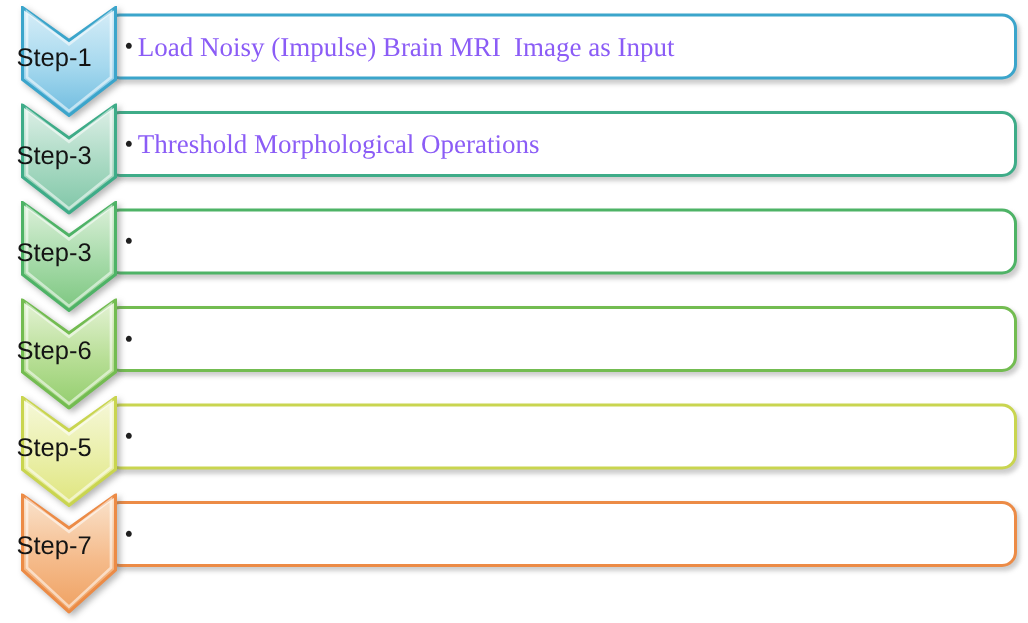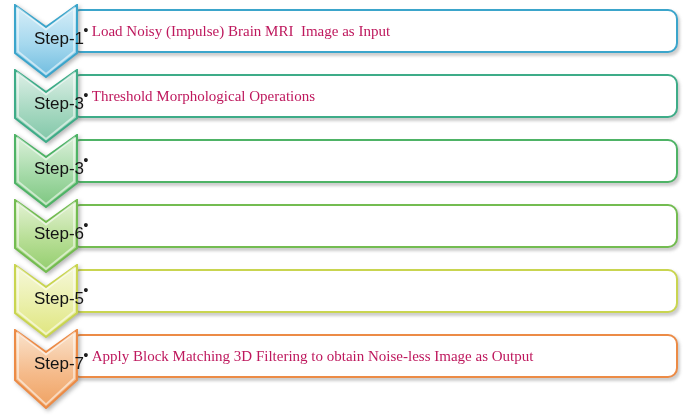--- a/index.html
+++ b/index.html
@@ -28,34 +28,34 @@
   }
   .bullet {
     font-family: "Liberation Serif", serif;
     font-size: 16.5px;
     color: #1f1f1f;
     margin-right: 3px;
     line-height: 1;
   }
   .desc {
     font-family: "Liberation Serif", serif;
-    font-size: 15px;
-    color: #be185d;
+    font-size: 18px;
+    color: #8b5cf6;
     white-space: pre;
     line-height: 1;
   }
   .chev {
     position: absolute;
     left: 14px;
     top: 0;
     filter: drop-shadow(2px 2.5px 2px rgba(90,90,90,0.45));
   }
   .label {
     position: absolute;
-    left: 27px;
+    left: 4px;
     top: 25px;
     width: 64px;
     text-align: center;
     font-family: "Liberation Sans", sans-serif;
     font-size: 17px;
     color: #141414;
   }
   .chev-highlight { fill: none; stroke: #ffffff; stroke-opacity: 0.55; stroke-width: 1.8; }
 </style>
 </head>
@@ -151,21 +151,20 @@
       </defs>
       <polygon points="1,1 32,23 63,1 63,49 32,73 1,49" fill="url(#grad4)" stroke-width="2" stroke="#C9D550"></polygon>
       <polygon class="chev-highlight" points="4,4 32,25.5 60,4 60,47.5 32,70 4,47.5"></polygon>
     </svg>
     <div class="label">Step-5</div>
   </div>
 
   <div class="row" style="top:329px; z-index:1">
     <div class="box" style="border-color: rgb(236, 139, 70);">
       <span class="bullet">•</span>
-      <span class="desc">Apply Block Matching 3D Filtering to obtain Noise-less Image as Output</span>
     </div>
     <svg class="chev" width="64" height="80" viewBox="0 0 64 80">
       <defs>
         <linearGradient id="grad5" x1="0" y1="0" x2="0" y2="1">
           <stop offset="0%" stop-color="#FAE4CE"></stop>
           <stop offset="55%" stop-color="#F5BB8B"></stop>
           <stop offset="100%" stop-color="#EFA161"></stop>
         </linearGradient>
       </defs>
       <polygon points="1,1 32,23 63,1 63,51 32,79 1,51" fill="url(#grad5)" stroke-width="2" stroke="#EC8B46"></polygon>

